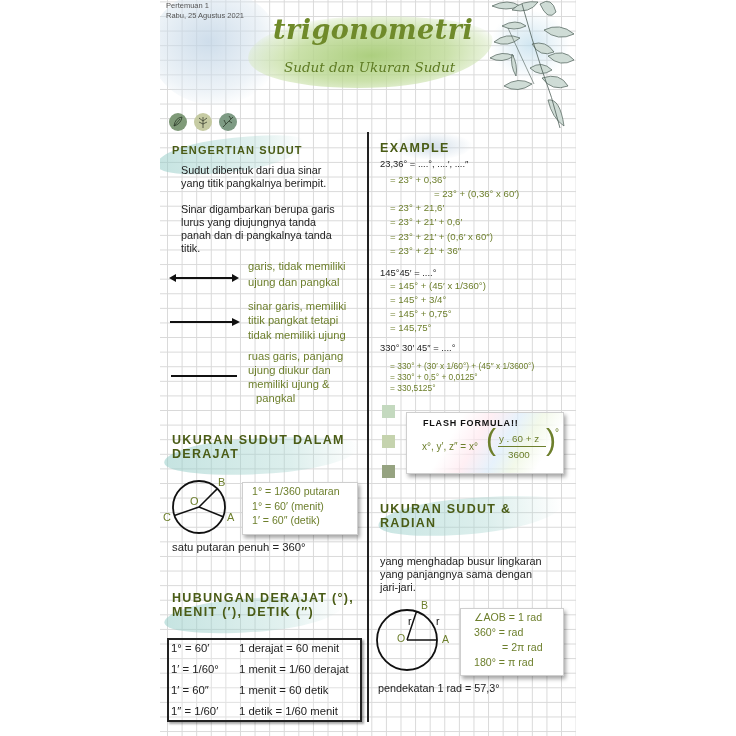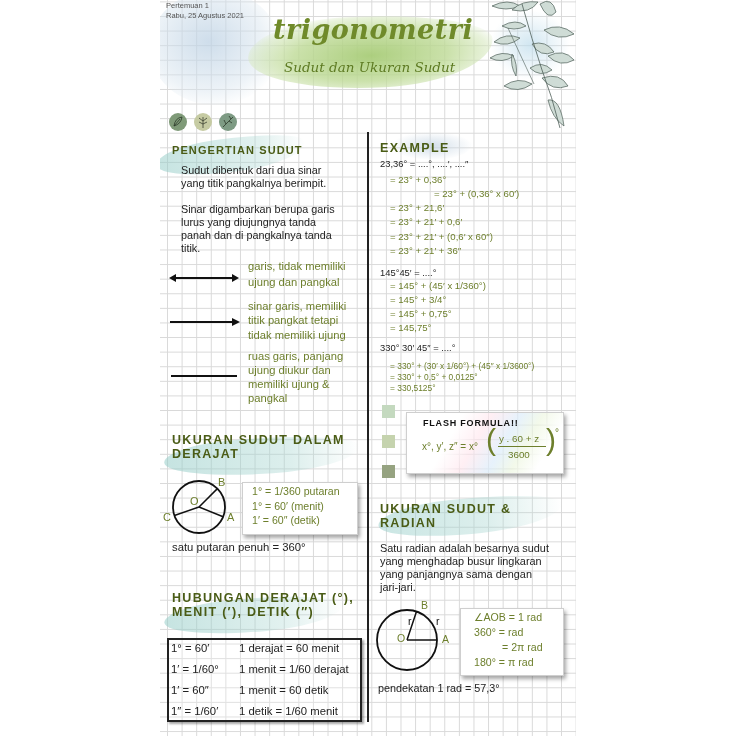--- a/index.html
+++ b/index.html
@@ -112,21 +112,21 @@
   <div class="abs g" style="left:88px;top:300px;">sinar garis, memiliki</div>
   <div class="abs g" style="left:88px;top:314px;">titik pangkat tetapi</div>
   <div class="abs g" style="left:88px;top:329px;">tidak memiliki ujung</div>
 
   <svg class="abs" style="left:11px;top:373px;" width="66" height="6" viewBox="0 0 66 6">
     <line x1="0" y1="3" x2="66" y2="3" stroke="#111" stroke-width="2"></line>
   </svg>
   <div class="abs g" style="left:88px;top:350px;">ruas garis, panjang</div>
   <div class="abs g" style="left:88px;top:364px;">ujung diukur dan</div>
   <div class="abs g" style="left:88px;top:378px;">memiliki ujung &amp;</div>
-  <div class="abs g" style="left:88px;top:392px;">pangkal</div>
+  <div class="abs g" style="left:96px;top:392px;">pangkal</div>
 
   <div class="abs h" style="left:12px;top:434px;">UKURAN SUDUT DALAM</div>
   <div class="abs h" style="left:12px;top:448px;">DERAJAT</div>
 
   <svg class="abs" style="left:8px;top:476px;" width="64" height="64" viewBox="0 0 64 64">
     <circle cx="31" cy="31" r="26" fill="none" stroke="#111" stroke-width="1.8"></circle>
     <line x1="31" y1="31" x2="49.4" y2="12.6" stroke="#111" stroke-width="1.5"></line>
     <line x1="31" y1="31" x2="55.1" y2="40.7" stroke="#111" stroke-width="1.5"></line>
     <line x1="31" y1="31" x2="6.4" y2="39.5" stroke="#111" stroke-width="1.5"></line>
   </svg>
@@ -186,21 +186,20 @@
   <div class="abs" style="left:326px;top:424px;font-size:30px;line-height:32px;color:#6d7f2c;font-weight:300;">(</div>
   <div class="abs" style="left:339px;top:433px;font-size:9.8px;color:#6d7f2c;">y . 60 + z</div>
   <div class="abs" style="left:338px;top:446px;width:48px;height:1.2px;background:#6d7f2c;"></div>
   <div class="abs" style="left:348px;top:449px;font-size:9.8px;color:#6d7f2c;">3600</div>
   <div class="abs" style="left:386px;top:424px;font-size:30px;line-height:32px;color:#6d7f2c;font-weight:300;">)</div>
   <div class="abs" style="left:395px;top:427px;font-size:10px;color:#6d7f2c;">°</div>
 
   <div class="abs h" style="left:220px;top:503px;">UKURAN SUDUT &amp;</div>
   <div class="abs h" style="left:220px;top:517px;">RADIAN</div>
 
-  <div class="abs body" style="left:220px;top:542px;font-size:10.9px;">Satu radian adalah besarnya sudut</div>
   <div class="abs body" style="left:220px;top:555px;font-size:10.9px;">yang menghadap busur lingkaran</div>
   <div class="abs body" style="left:220px;top:568px;font-size:10.9px;">yang panjangnya sama dengan</div>
   <div class="abs body" style="left:220px;top:581px;font-size:10.9px;">jari-jari.</div>
 
   <svg class="abs" style="left:214px;top:606px;" width="68" height="68" viewBox="0 0 68 68">
     <circle cx="33" cy="34" r="30" fill="none" stroke="#111" stroke-width="1.8"></circle>
     <line x1="33" y1="34" x2="63" y2="34" stroke="#111" stroke-width="1.5"></line>
     <line x1="33" y1="34" x2="42.5" y2="5.5" stroke="#111" stroke-width="1.5"></line>
   </svg>
   <div class="abs lbl" style="left:261px;top:599px;font-size:10.5px;">B</div>

